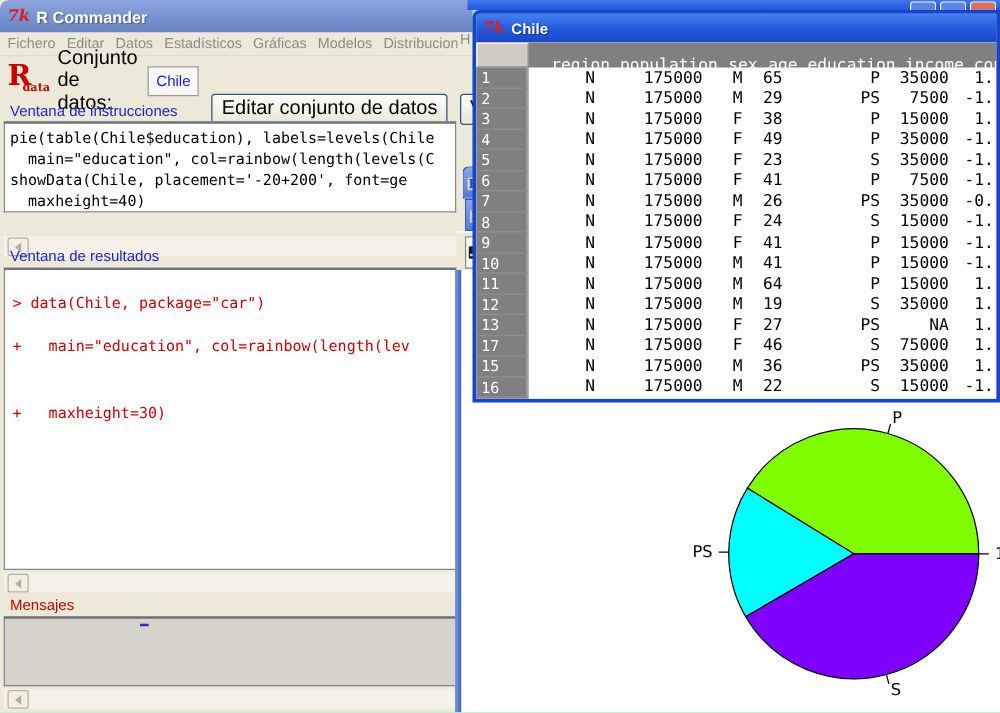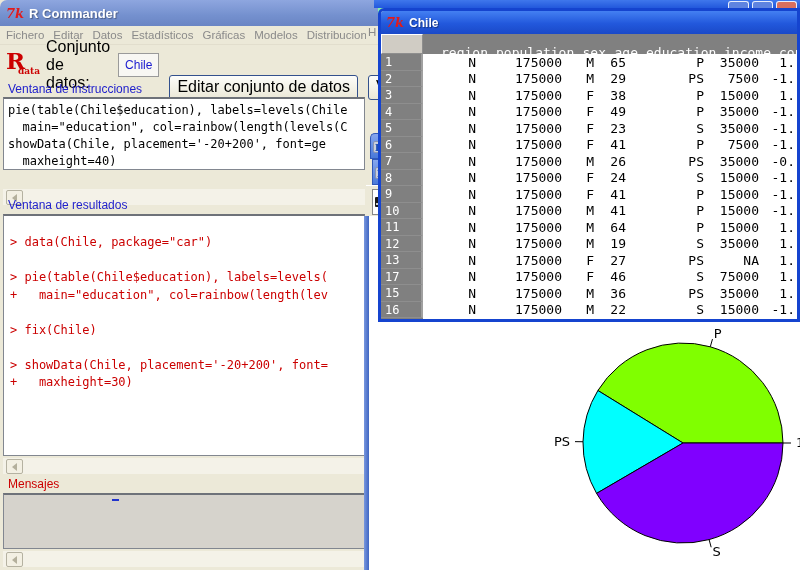--- a/index.html
+++ b/index.html
@@ -142,26 +142,23 @@
     <div class="hscroll s1">
       <span class="arrowbtn">
           <span class="tri"></span>
         </span>
     </div>
 
     <div class="seclabel blue" style="top:198px;">Ventana de resultados</div>
     <div class="textbox output" id="output-text">
         <div class="oline">&gt; data(Chile, package="car")</div>
         <div class="oline"></div>
-        <div class="oline">&gt; pie(table(Chile$education), labels=levels(</div>
         <div class="oline">+   main="education", col=rainbow(length(lev</div>
         <div class="oline"></div>
-        <div class="oline">&gt; fix(Chile)</div>
         <div class="oline"></div>
-        <div class="oline">&gt; showData(Chile, placement='-20+200', font=</div>
         <div class="oline">+   maxheight=30)</div>
       </div>
     <div class="hscroll s2">
       <span class="arrowbtn">
           <span class="tri"></span>
         </span>
     </div>
 
     <div class="seclabel red" style="top:477px;">Mensajes</div>
     <div class="textbox messages">

